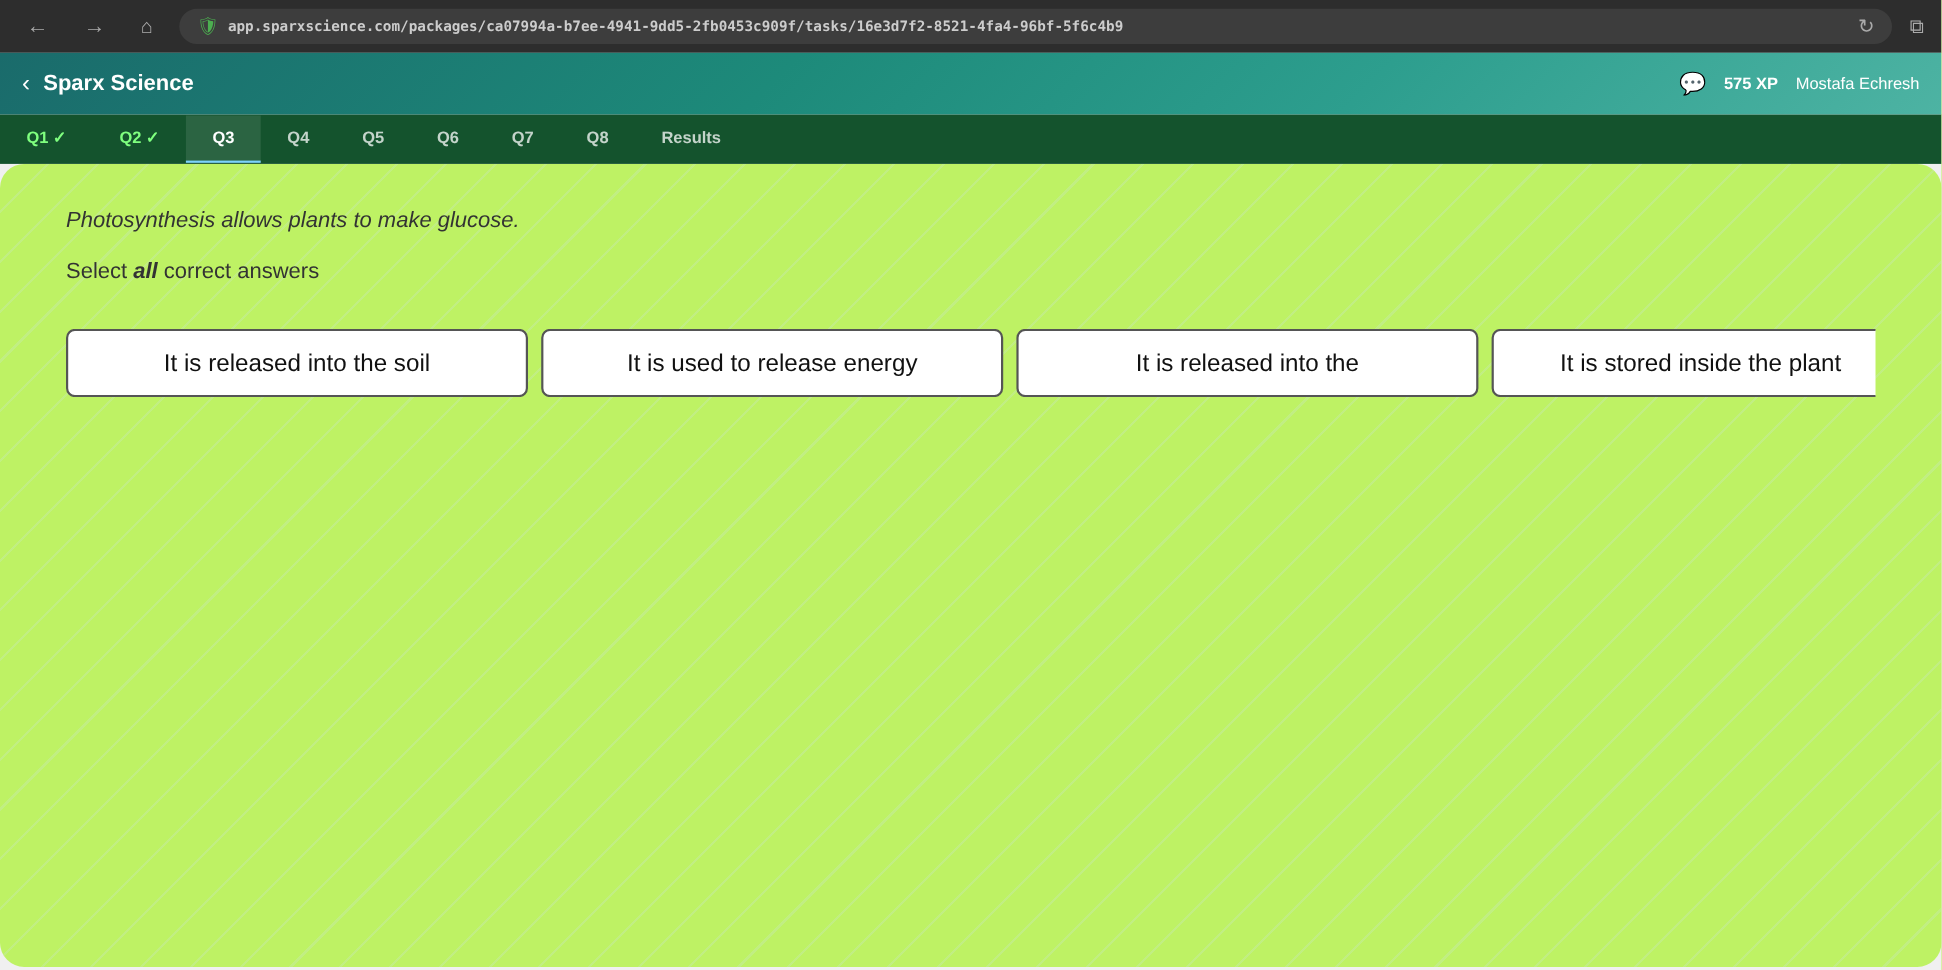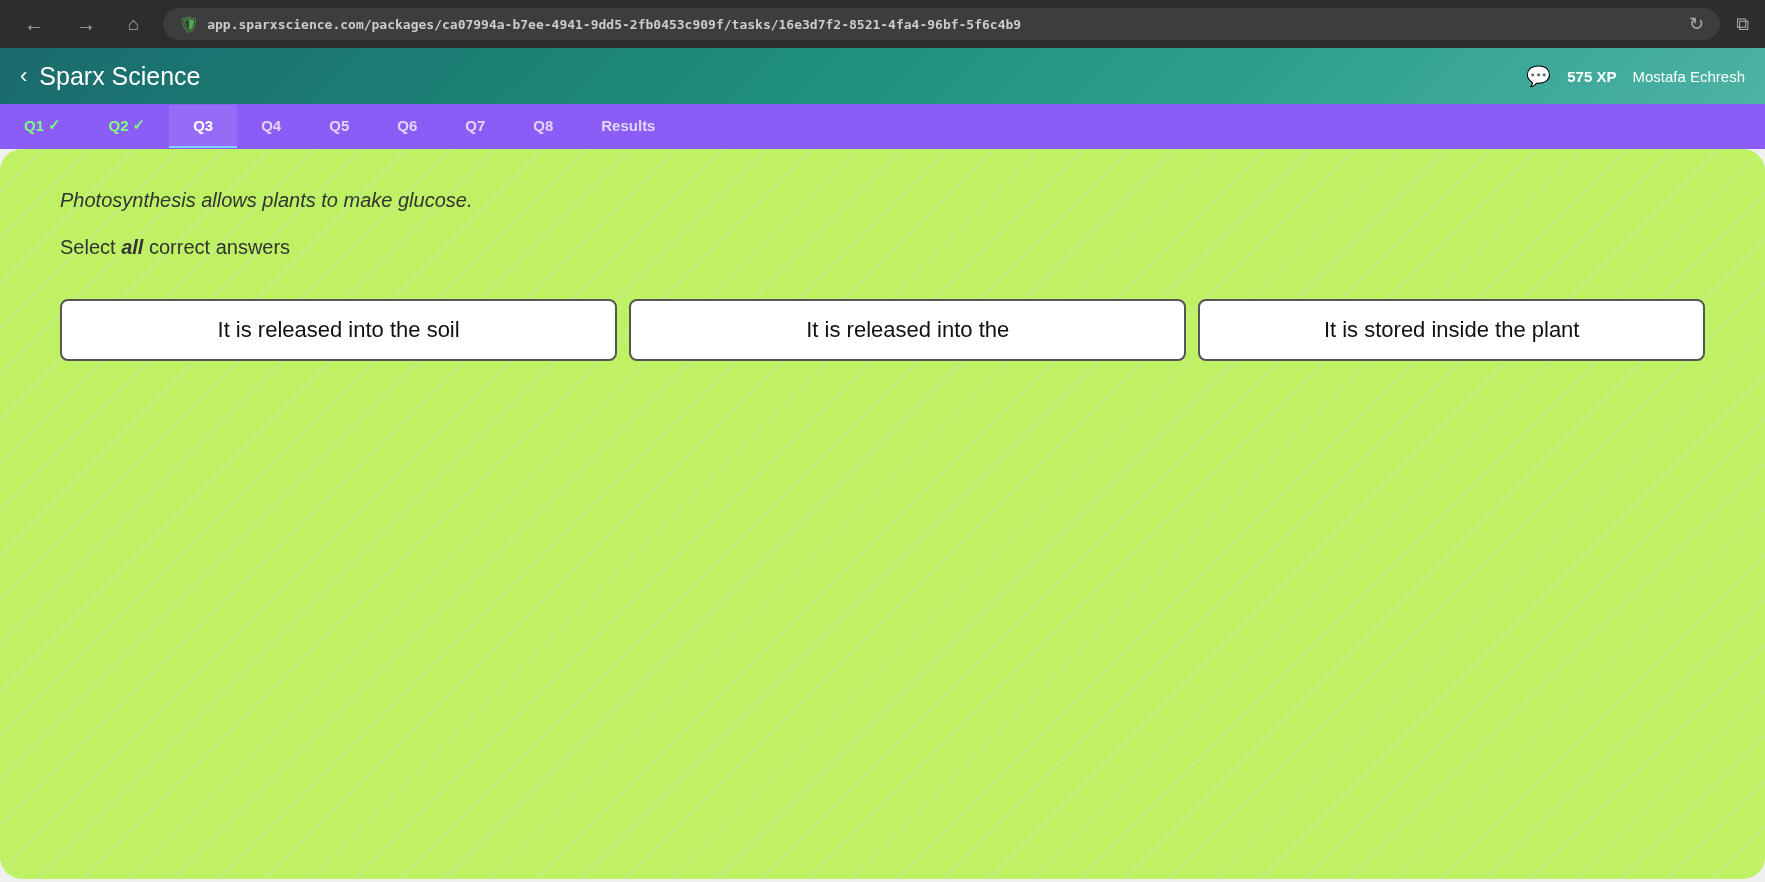--- a/index.html
+++ b/index.html
@@ -85,22 +85,22 @@
 
     .back-btn {
       color: white;
       font-size: 22px;
       cursor: pointer;
       margin-right: 12px;
     }
 
     .app-title {
       color: white;
-      font-size: 25px;
-      font-weight: normal;
+      font-size: 20px;
+      font-weight: bold;
     }
 
     .header-right {
       margin-left: auto;
       display: flex;
       align-items: center;
       gap: 16px;
     }
 
     .message-icon {
@@ -115,21 +115,21 @@
     }
 
     .username {
       color: white;
       font-size: 15px;
       font-weight: normal;
     }
 
     
     .tabs-bar {
-      background: #8b5cf6;
+      background: #14532d;
       display: flex;
       align-items: center;
       border-bottom: none;
     }
 
     .tab {
       padding: 12px 24px;
       color: rgba(255, 255, 255, 0.75);
       font-size: 15px;
       font-weight: 600;
@@ -301,16 +301,17 @@
 </div>
 
 <div class="main-content">
   <div class="question-context">Photosynthesis allows plants to make glucose.</div>
   <div class="select-instruction">
     <span>Select </span><em>all</em><span> correct answers</span>
   </div>
 
   <div class="answers-row">
     <button class="answer-btn">It is released into the soil</button>
+    <button class="answer-btn">It is used to release energy</button>
     <button class="answer-btn">It is released into the</button>
     <button class="answer-btn">It is stored inside the plant</button>
   </div>
 </div>
 
 </body></html>

